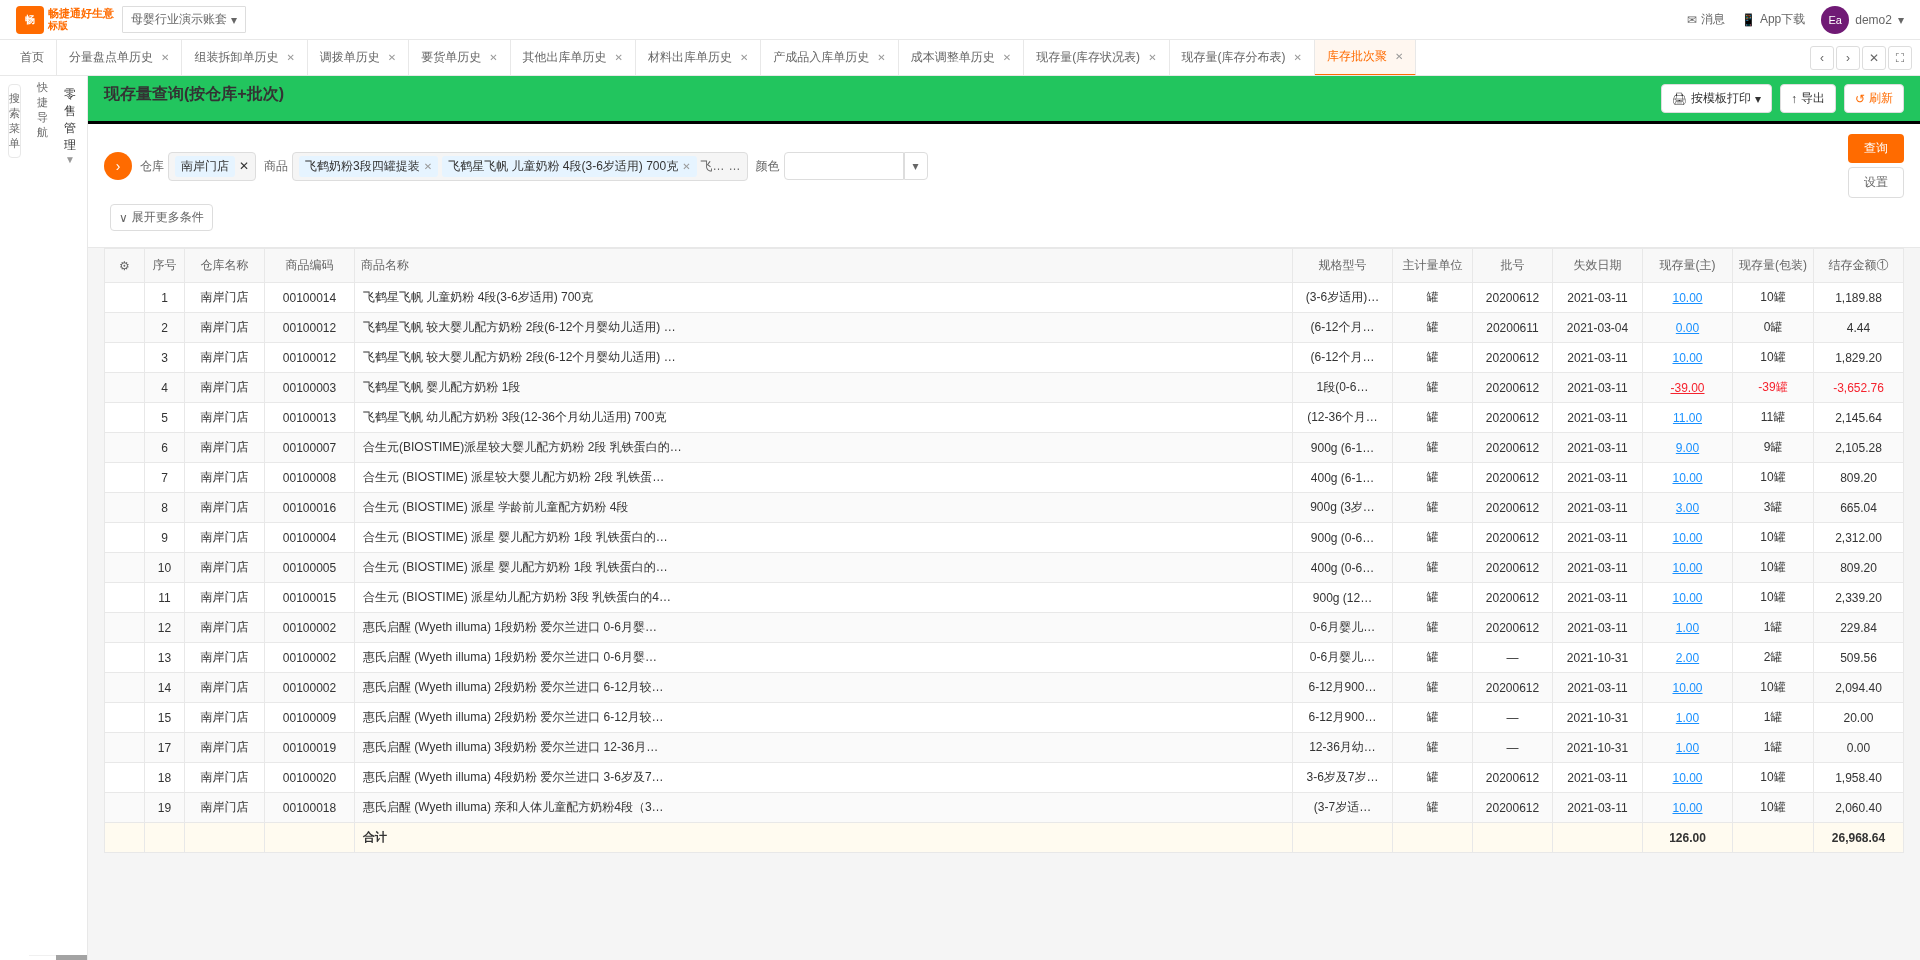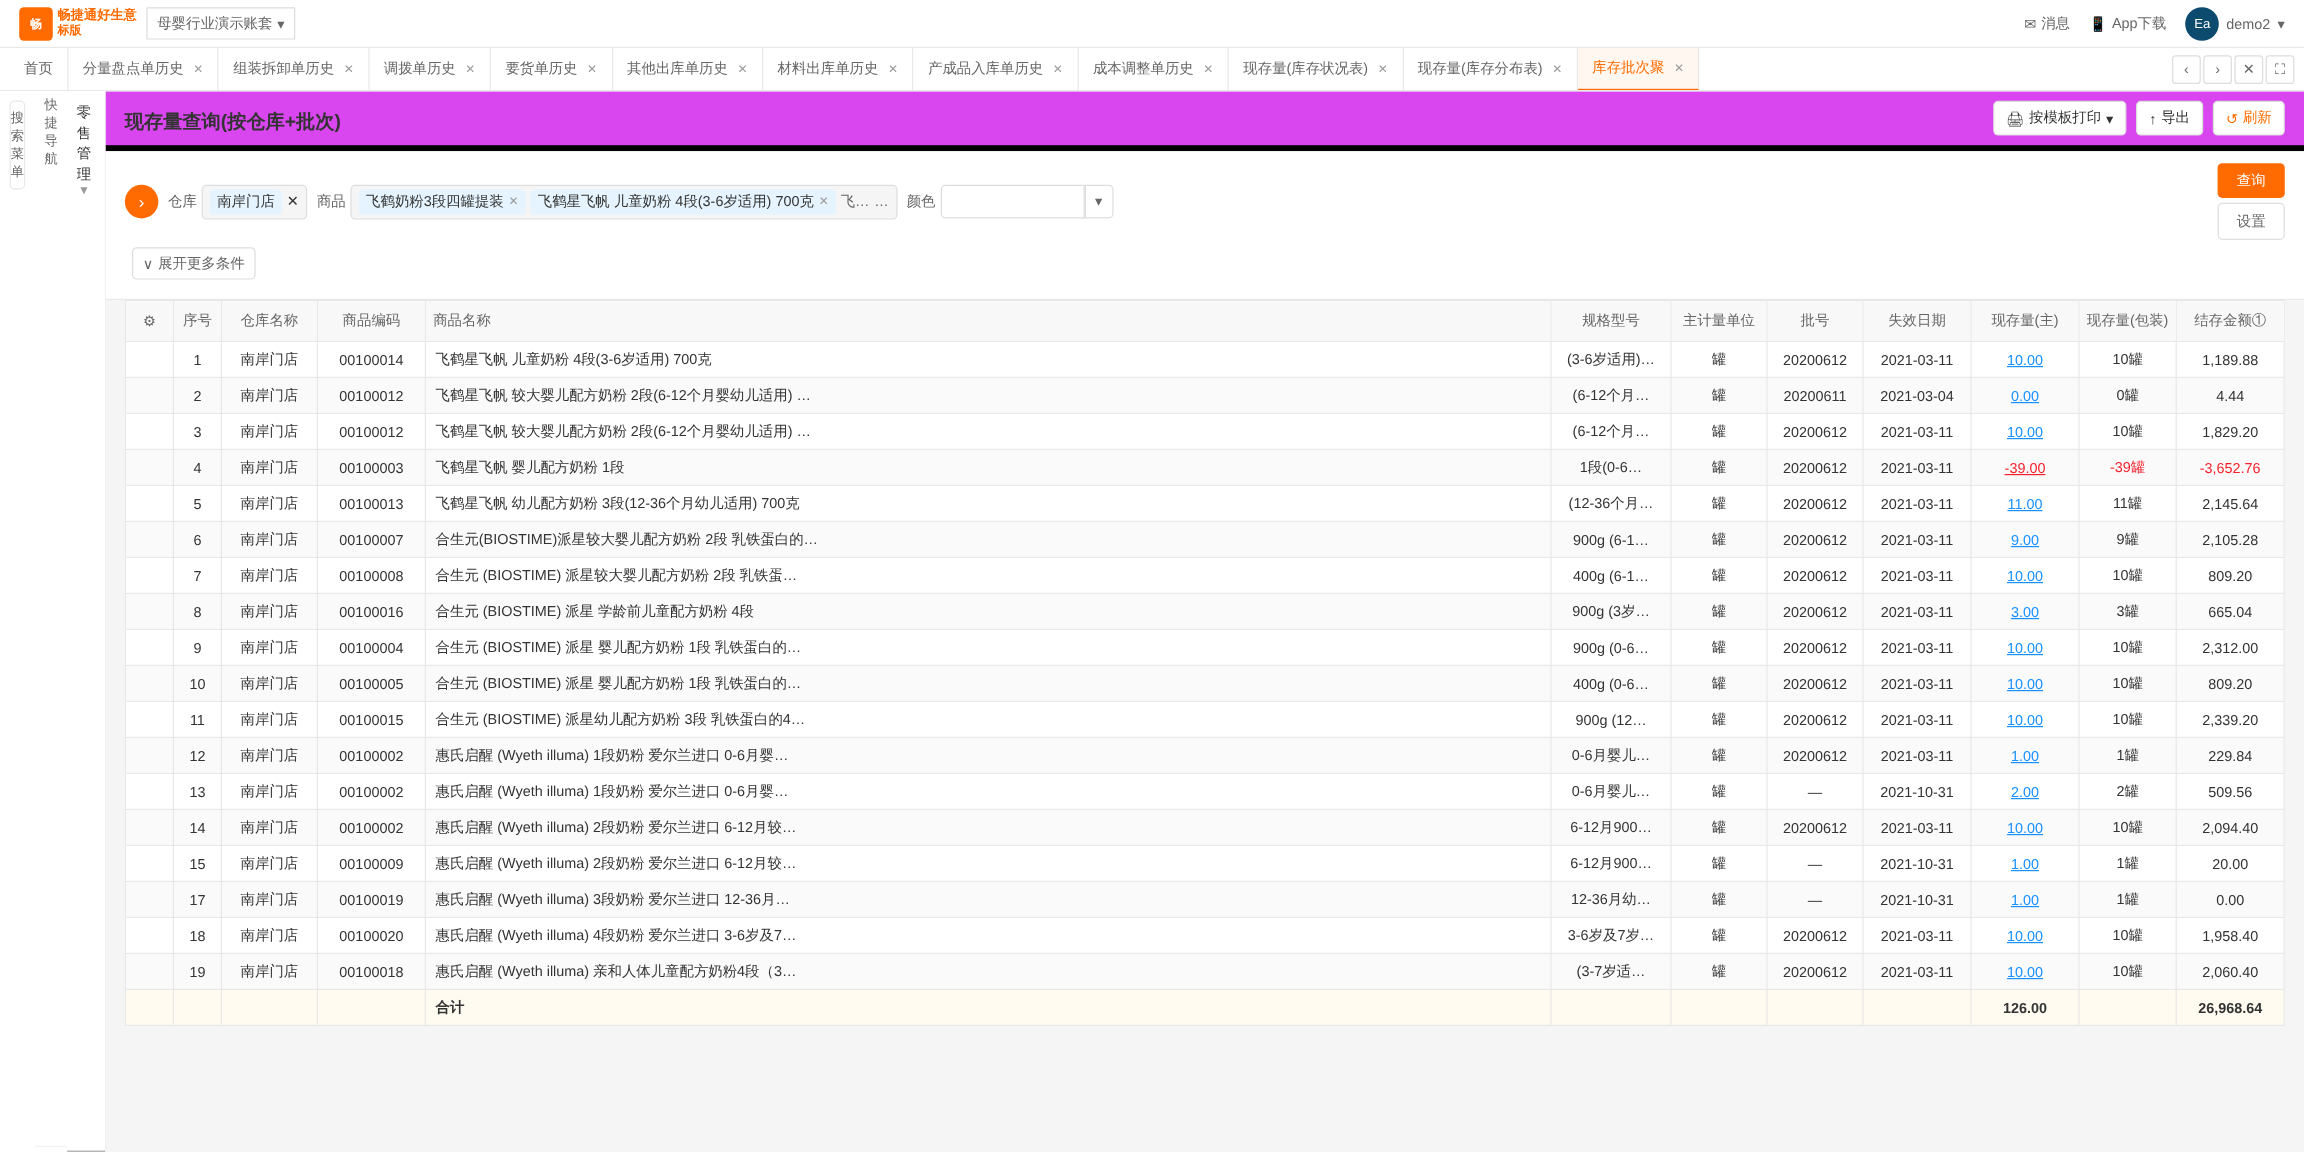--- a/index.html
+++ b/index.html
@@ -7,49 +7,49 @@
     
     
     .top-bar { height: 40px; background: #fff; display: flex; align-items: center; justify-content: space-between; padding: 0 16px; border-bottom: 1px solid #e8e8e8; }
     .top-bar-left { display: flex; align-items: center; gap: 8px; }
     .logo-area { display: flex; align-items: center; gap: 4px; }
     .logo-icon { width: 28px; height: 28px; background: #ff6b00; border-radius: 4px; display: flex; align-items: center; justify-content: center; color: white; font-size: 10px; font-weight: bold; }
     .logo-text { font-size: 11px; color: #ff6b00; font-weight: bold; line-height: 1.2; }
     .industry-selector { display: flex; align-items: center; gap: 4px; padding: 4px 8px; border: 1px solid #ddd; border-radius: 1px; cursor: pointer; font-size: 12px; color: #666; background: #fff; }
     .top-bar-right { display: flex; align-items: center; gap: 16px; font-size: 12px; color: #666; }
     .top-bar-right .msg, .top-bar-right .app { display: flex; align-items: center; gap: 4px; cursor: pointer; }
-    .user-avatar { width: 28px; height: 28px; background: #0c4a6e; border-radius: 50%; display: flex; align-items: center; justify-content: center; color: white; font-size: 11px; }
+    .user-avatar { width: 28px; height: 28px; background: #701a75; border-radius: 50%; display: flex; align-items: center; justify-content: center; color: white; font-size: 11px; }
     
     
     .tab-nav { height: 36px; background: #fff; display: flex; align-items: center; border-bottom: 1px solid #e8e8e8; padding: 0 8px; overflow: hidden; position: relative; }
     .tab-nav .tab-item { display: flex; align-items: center; gap: 4px; padding: 0 12px; height: 36px; font-size: 12px; color: #666; cursor: pointer; white-space: nowrap; border-right: 1px solid #e8e8e8; position: relative; flex-shrink: 0; }
     .tab-item.active { color: #ff6b00; background: #fff7f0; border-bottom: 2px solid #ff6b00; }
     .tab-item .close-icon { color: #999; font-size: 10px; margin-left: 4px; }
     .tab-nav-arrows { display: flex; align-items: center; gap: 2px; margin-left: auto; }
     .nav-arrow { width: 24px; height: 24px; display: flex; align-items: center; justify-content: center; cursor: pointer; border: 1px solid #ddd; border-radius: 3px; background: #fff; color: #666; font-size: 12px; }
     .tab-nav-close { width: 24px; height: 24px; display: flex; align-items: center; justify-content: center; cursor: pointer; border: 1px solid #ddd; border-radius: 3px; background: #fff; color: #666; }
     .tab-nav-max { width: 24px; height: 24px; display: flex; align-items: center; justify-content: center; cursor: pointer; border: 1px solid #ddd; border-radius: 3px; background: #fff; color: #666; }
     
     
     .main-layout { display: flex; height: calc(960px - 76px); }
     
     
     .sidebar { width: 88px; background: #fff; border-right: 1px solid #e8e8e8; display: flex; flex-direction: row; overflow-y: auto; flex-shrink: 0; }
     .sidebar-search { padding: 8px; }
     .sidebar-search-btn { width: 100%; padding: 6px 0; background: #fff; border: 1px solid #e8e8e8; border-radius: 4px; font-size: 11px; color: #666; cursor: pointer; text-align: center; }
     .sidebar-quick { padding: 4px 8px; font-size: 11px; color: #666; text-align: right; border-bottom: 1px solid #f0f0f0; padding-bottom: 8px; margin-bottom: 4px; }
-    .sidebar-item { padding: 10px 8px; text-align: center; font-size: 12px; color: #333; cursor: pointer; border-bottom: 1px solid #a3a3a3; }
+    .sidebar-item { padding: 10px 8px; text-align: center; font-size: 12px; color: #333; cursor: pointer; border-bottom: 5px solid #a3a3a3; }
     .sidebar-item.active { color: #ff6b00; background: #fff7f0; border-right: 3px solid #ff6b00; }
     .sidebar-item .expand-icon { font-size: 10px; color: #999; }
     
     
     .content-area { flex: 1; overflow: hidden; display: flex; flex-direction: column; }
     
     
-    .page-header { padding: 8px 16px; background: #d946ef; border-bottom: 5px solid #000000; display: flex; align-items: flex-end; justify-content: space-between; }
+    .page-header { padding: 8px 16px; background: #22c55e; border-bottom: 3px solid #000000; display: flex; align-items: flex-start; justify-content: space-between; }
     .page-title { font-size: 16px; font-weight: bold; color: #333; }
     .header-actions { display: flex; align-items: center; gap: 8px; }
     .btn-print { display: flex; align-items: center; gap: 4px; padding: 5px 10px; border: 1px solid #ddd; border-radius: 4px; background: #fff; font-size: 12px; cursor: pointer; color: #333; }
     .btn-export { display: flex; align-items: center; gap: 4px; padding: 5px 10px; border: 1px solid #ddd; border-radius: 4px; background: #fff; font-size: 12px; cursor: pointer; color: #333; }
     .btn-refresh { display: flex; align-items: center; gap: 4px; padding: 5px 10px; border: 1px solid #ddd; border-radius: 4px; background: #fff; font-size: 12px; cursor: pointer; color: #ff6b00; }
     
     
     .filter-area { background: #fff; padding: 10px 16px; border-bottom: 1px solid #e8e8e8; }
     .filter-row { display: flex; align-items: center; gap: 8px; flex-wrap: wrap; }
     .filter-toggle { width: 28px; height: 28px; background: #ff6b00; border-radius: 50%; display: flex; align-items: center; justify-content: center; cursor: pointer; color: white; font-size: 14px; flex-shrink: 0; }

